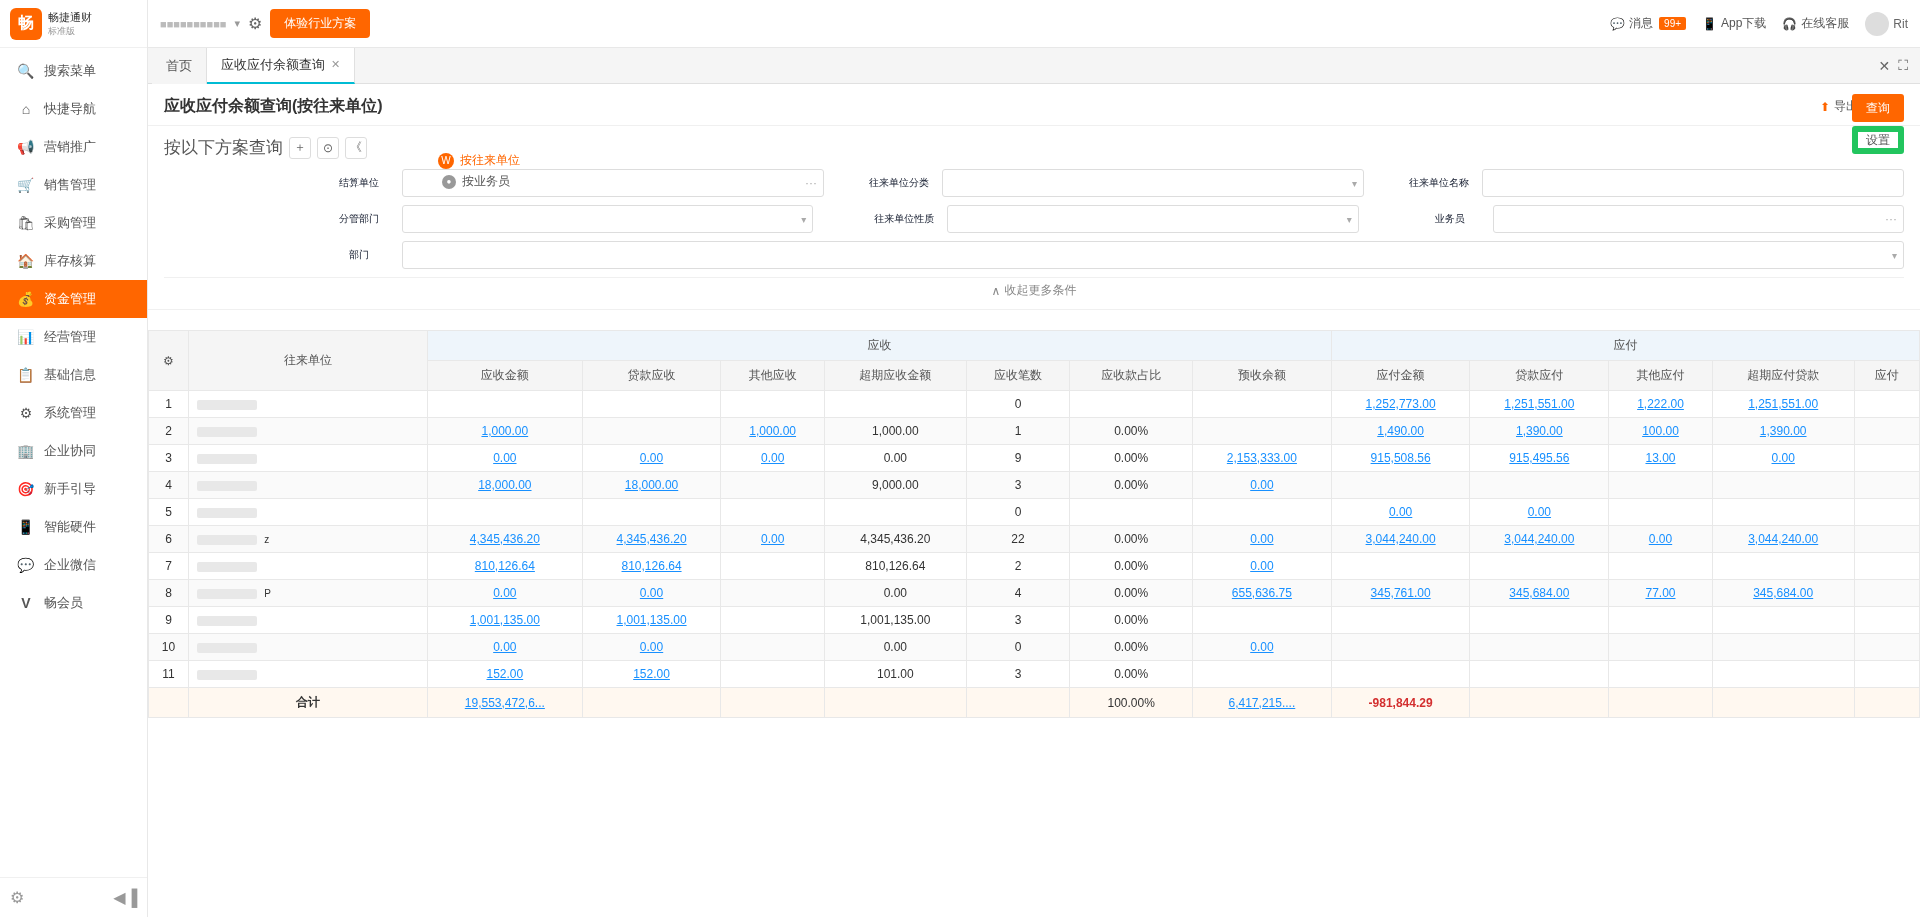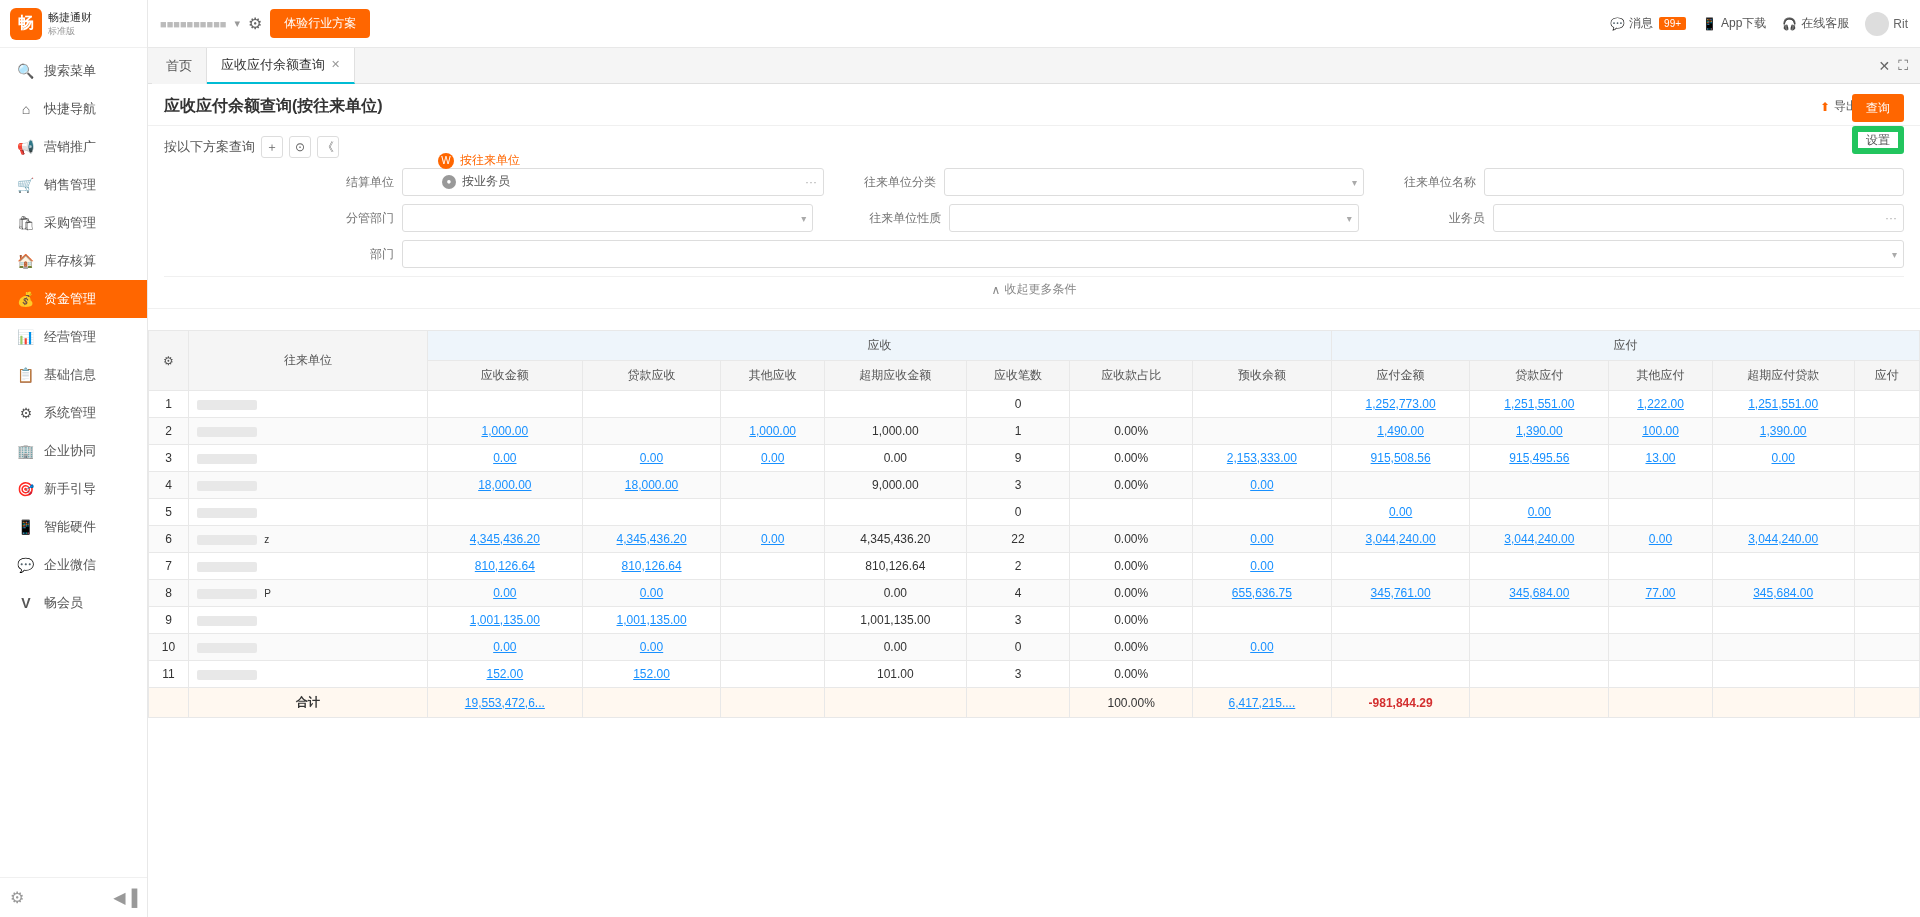--- a/index.html
+++ b/index.html
@@ -84,29 +84,29 @@
     .action-btn {
       display: flex; align-items: center; gap: 4px; cursor: pointer; color: #555; font-size: 12px;
     }
     .action-btn .icon { color: #f60; }
 
     
     .filter-area {
       padding: 10px 16px; background: #fff; border-bottom: 1px solid #f0f0f0;
     }
     .filter-toolbar { display: flex; align-items: center; gap: 6px; margin-bottom: 10px; }
-    .filter-label { font-size: 13px; color: #555; font-weight: 500; }
+    .filter-label { font-size: 17px; color: #555; font-weight: 500; }
     .filter-tool-btn {
       width: 22px; height: 22px; border: 1px solid #ddd; border-radius: 3px;
       display: flex; align-items: center; justify-content: center; cursor: pointer; color: #666; font-size: 12px;
     }
     .filter-field {
       display: flex; align-items: center; flex: 1; min-width: 0;
     }
-    .filter-field-label { font-size: 12px; color: #737373; min-width: 70px; text-align: right; margin-right: 8px; }
+    .filter-field-label { font-size: 10px; color: #0f172a; min-width: 70px; text-align: center; margin-right: 8px; }
     .filter-input {
       flex: 1; height: 28px; border: 1px solid #ddd; border-radius: 3px;
       padding: 0 6px; font-size: 12px; color: #333; background: #fff;
       display: flex; align-items: center; justify-content: space-between; cursor: pointer;
     }
     .filter-input-dots { color: #aaa; }
     .filter-chevron { color: #aaa; font-size: 10px; }
 
     
     .table-wrapper {

